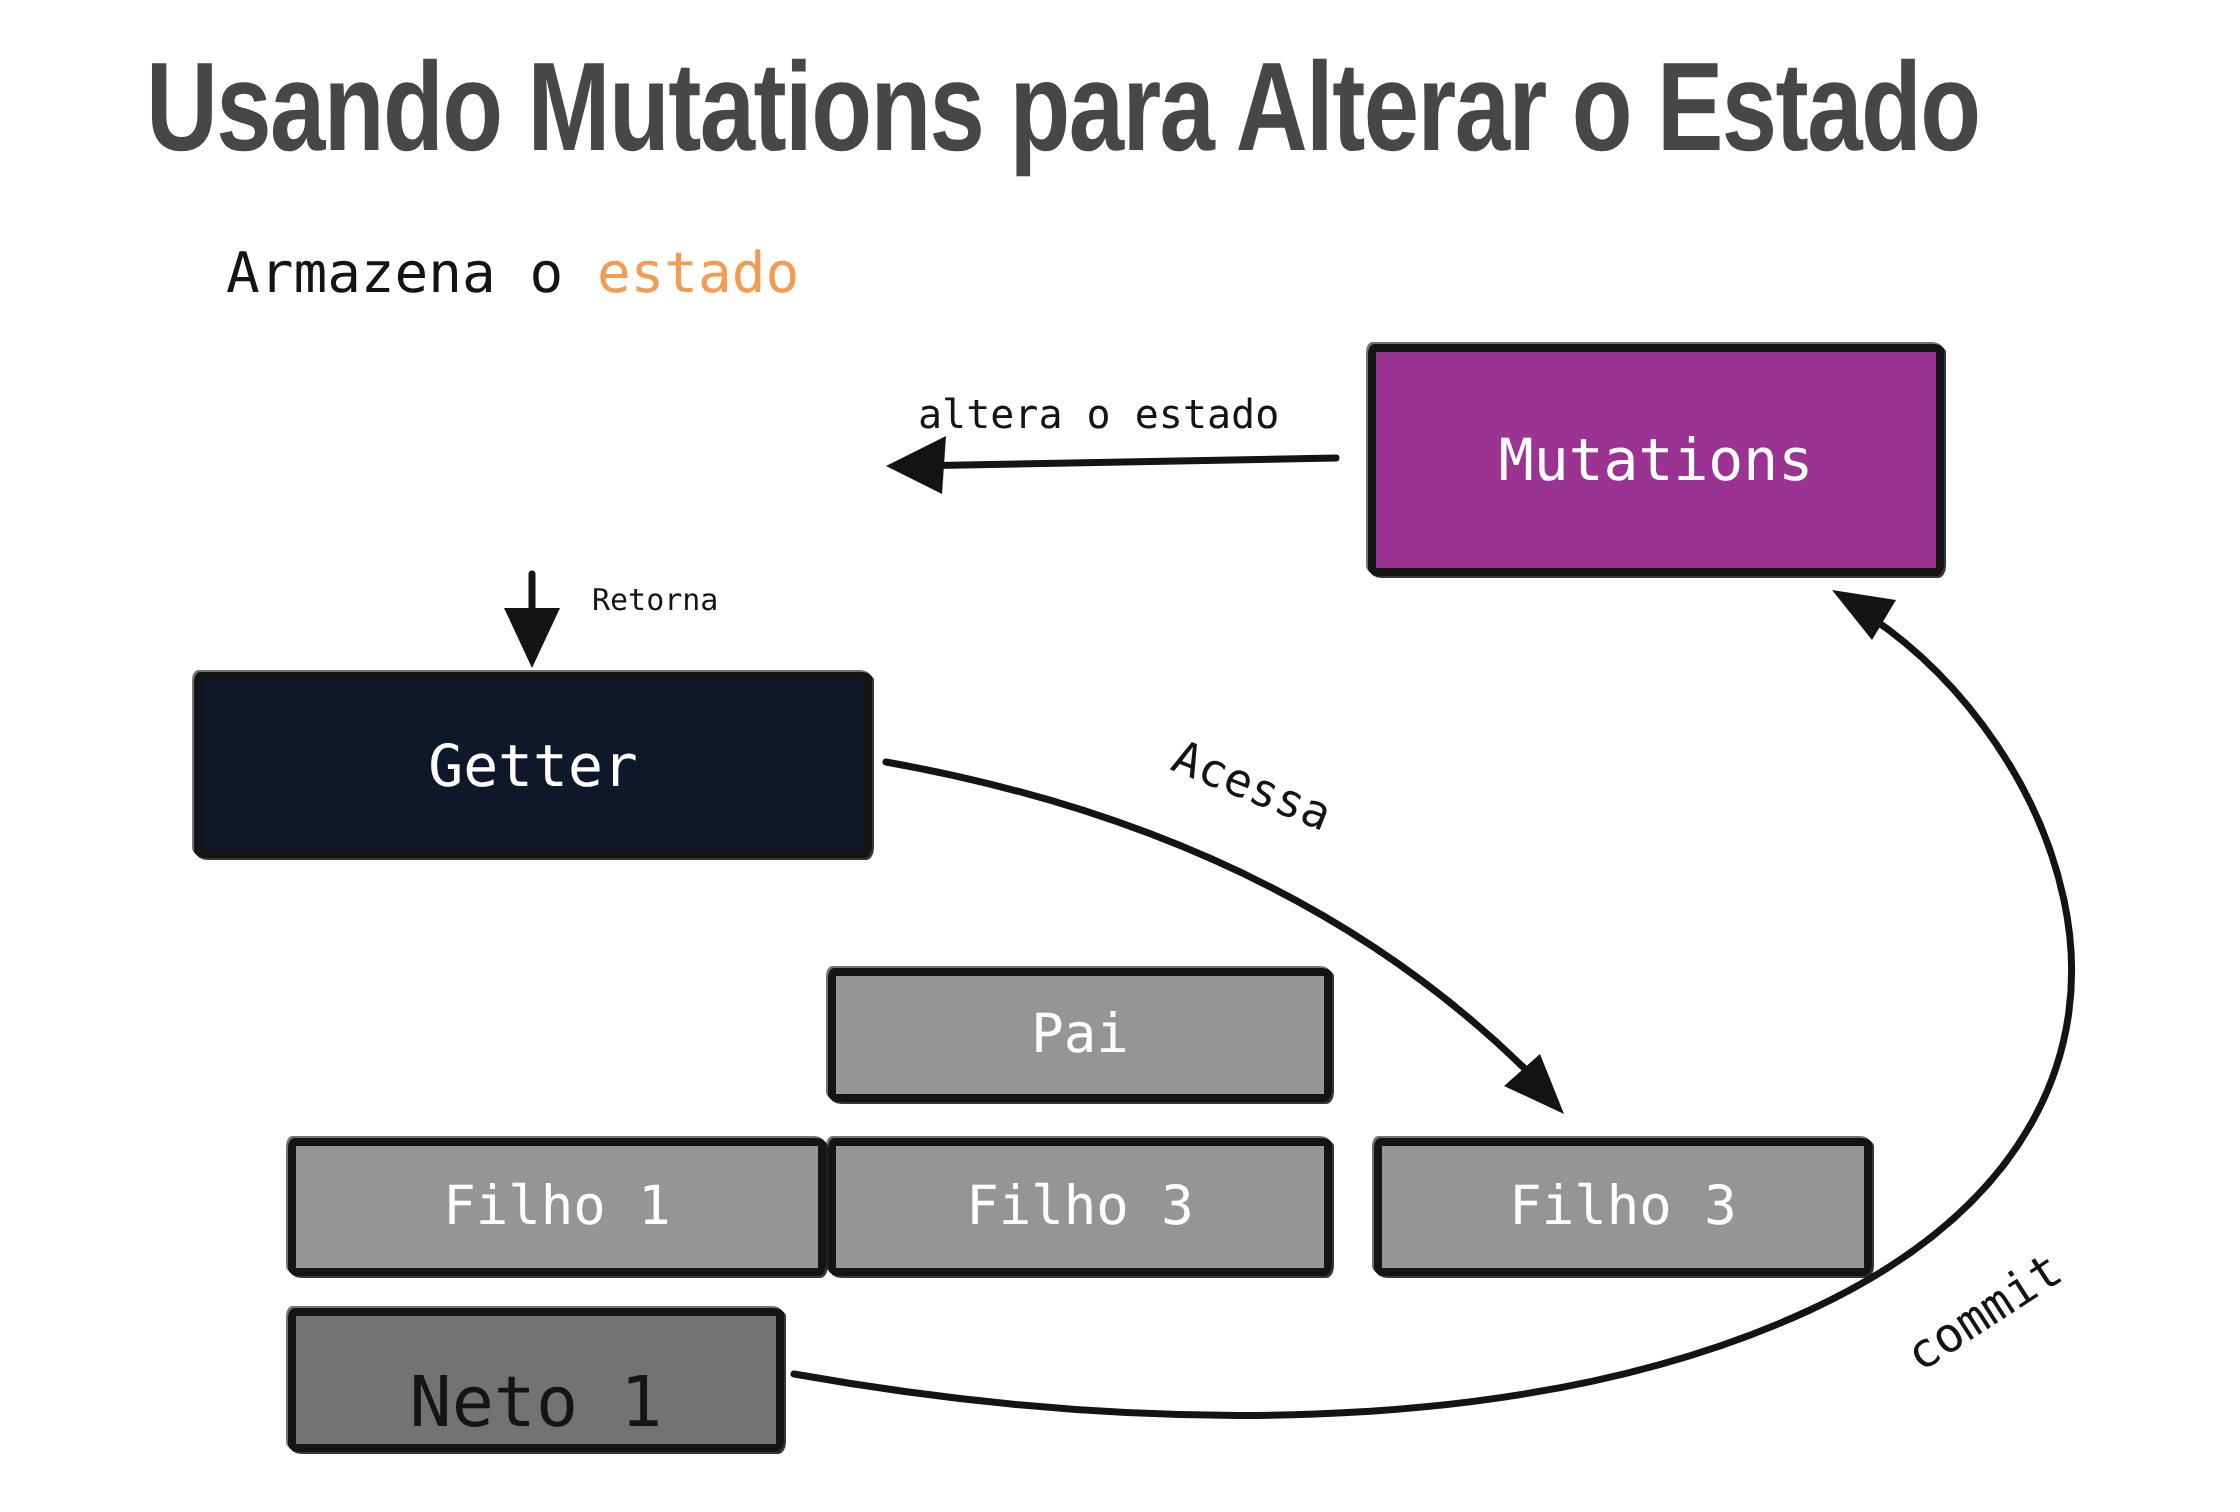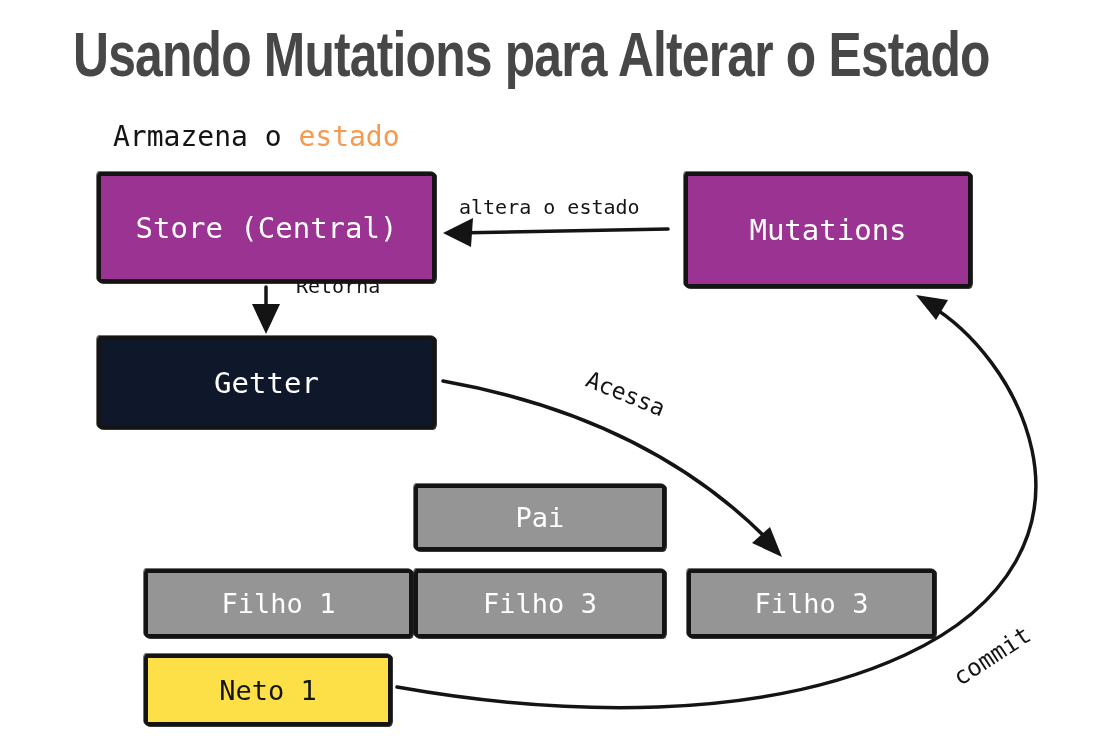--- a/index.html
+++ b/index.html
@@ -23,26 +23,26 @@
     position:absolute;box-sizing:border-box;
     border:4px solid #141414;
     display:flex;align-items:center;justify-content:center;
     font-size:29px;color:#ffffff;
     border-radius:3px 5px 4px 6px / 5px 3px 6px 4px;
     box-shadow:1px 1px 0 rgba(20,20,20,.85), -1px -1px 0 rgba(20,20,20,.6);
   }
   .purple{background:#9b3392;}
   .orange{background:#0f172a;}
   .gray{background:#959595;font-size:27px;}
-  .yellow{background:#fde047;color:#141414;font-size:27px;}
+  .yellow{background:#737373;color:#141414;font-size:35px;align-items:flex-end;}
   .edge-label{
     position:absolute;color:#141414;white-space:nowrap;
   }
   #lbl-altera{left:459px;top:195px;font-size:20px;}
-  #lbl-retorna{left:296px;top:274px;font-size:20px;}
+  #lbl-retorna{left:296px;top:291px;font-size:15px;}
   #lbl-acessa{left:592px;top:366px;font-size:23px;transform:rotate(22deg);transform-origin:left top;}
   #lbl-commit{left:948px;top:668px;font-size:24px;transform:rotate(-33deg);transform-origin:left top;}
   svg.wires{position:absolute;left:0;top:0;pointer-events:none;}
 </style>
 </head>
 <body>
 
 <div id="canvas">
 
   <svg class="wires" width="1120" height="756" viewBox="0 0 1120 756">
@@ -57,23 +57,20 @@
     <polygon points="782,557 770,527 752,543" fill="#141414"></polygon>
 
     <path d="M 397 687 C 560 716 760 722 905 655 C 1015 604 1048 525 1032 450 C 1018 385 972 330 928 304" stroke="#141414" stroke-width="3.5" fill="none" stroke-linecap="round"></path>
     <polygon points="916,295 936,320 948,300" fill="#141414"></polygon>
   </svg>
 
   <div class="title">Usando Mutations para Alterar o Estado</div>
 
   <div class="subtitle"><span>Armazena o </span><span class="hl">estado</span></div>
 
-  <div class="node purple" style="left:97px;top:172px;width:339px;height:111px;">
-    <span>Store (Central)</span>
-  </div>
 
   <div class="node purple" style="left:684px;top:172px;width:288px;height:116px;">
     <span>Mutations</span>
   </div>
 
   <div class="node orange" style="left:97px;top:336px;width:339px;height:93px;">
     <span>Getter</span>
   </div>
 
   <div class="node gray" style="left:414px;top:484px;width:252px;height:67px;">

